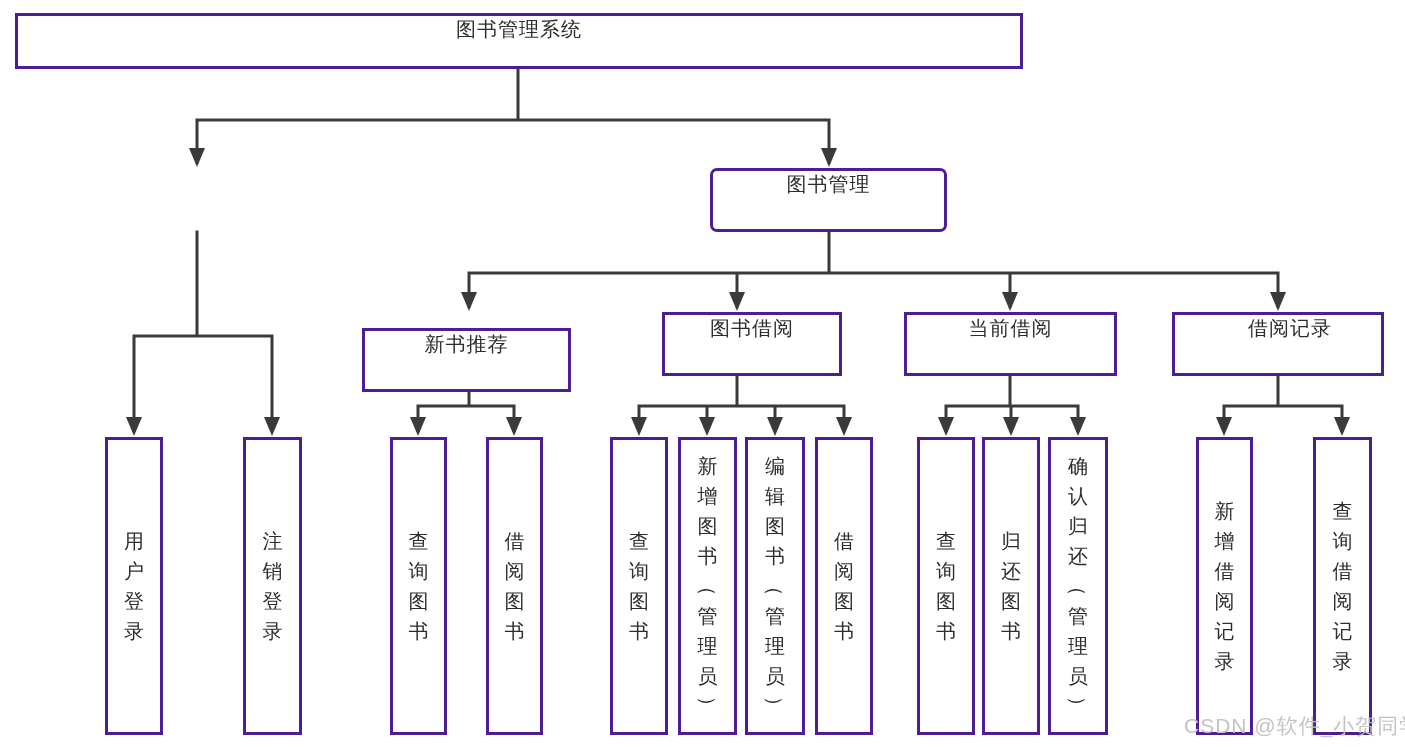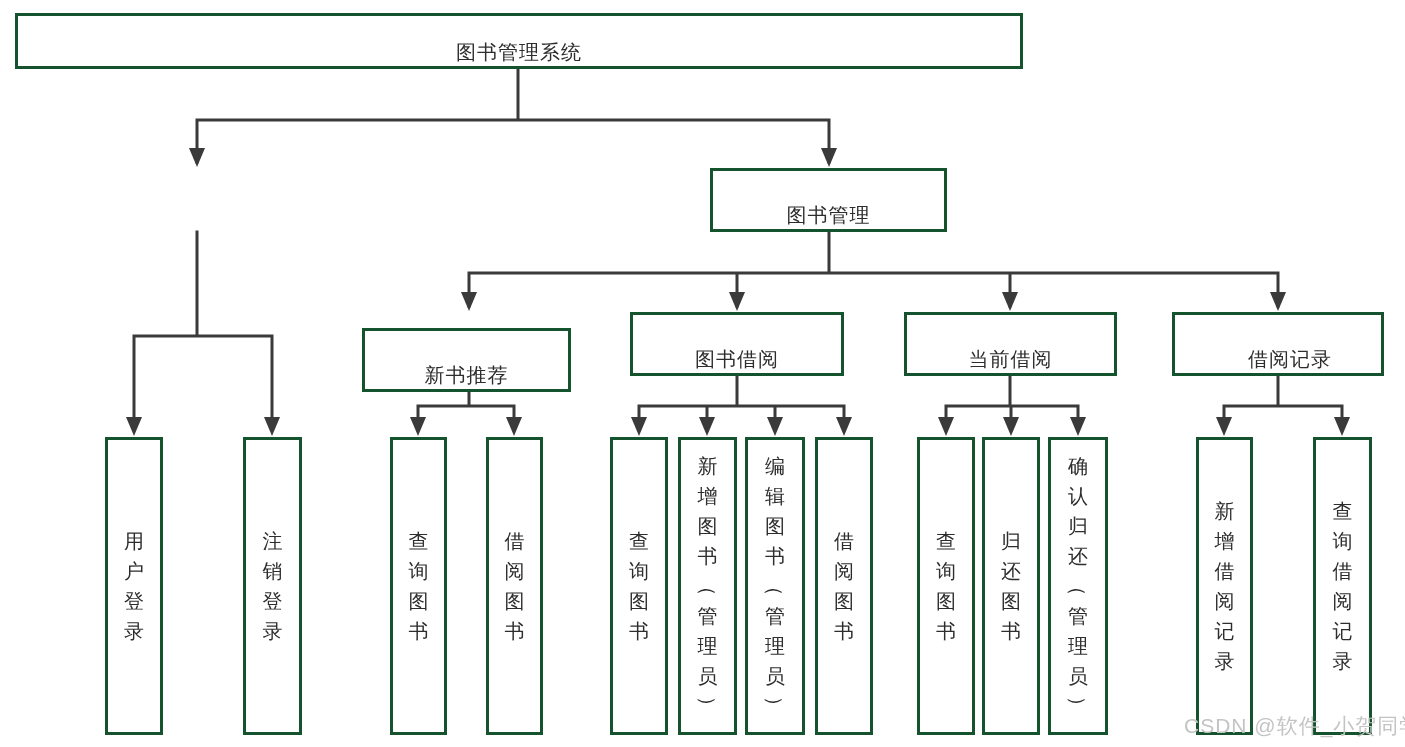--- a/index.html
+++ b/index.html
@@ -22,24 +22,24 @@
   }
   .wires {
     position: absolute;
     left: 0;
     top: 0;
     z-index: 1;
   }
   .node {
     position: absolute;
     box-sizing: border-box;
-    border: 3px solid #14532d;
+    border: 3px solid #4c1d95;
     background: #ffffff;
     display: flex;
-    align-items: flex-end;
+    align-items: flex-start;
     justify-content: center;
     z-index: 2;
   }
   .node .lbl {
     font-size: 20px;
     letter-spacing: 1px;
     white-space: nowrap;
   }
   .vtext {
     display: flex;
@@ -105,28 +105,28 @@
       <polygon points="1070,417 1086,417 1078,436"></polygon>
       <polygon points="1216,417 1232,417 1224,436"></polygon>
       <polygon points="1334,417 1350,417 1342,436"></polygon>
     </g>
   </svg>
 
   <div class="node" style="left:15px; top:13px; width:1008px; height:56px;">
     <span class="lbl">图书管理系统</span>
   </div>
 
-  <div class="node" style="left:710px; top:168px; width:237px; height:64px;">
+  <div class="node" style="left:710px; top:168px; width:237px; height:64px;border-radius:7px;">
     <span class="lbl">图书管理</span>
   </div>
 
   <div class="node" style="left:362px; top:328px; width:209px; height:64px;">
     <span class="lbl">新书推荐</span>
   </div>
-  <div class="node" style="left:630px; top:312px; width:214px; height:64px;font-family:Liberation Mono, monospace;">
+  <div class="node" style="left:662px; top:312px; width:180px; height:64px;font-family:Liberation Mono, monospace;">
     <span class="lbl">图书借阅</span>
   </div>
   <div class="node" style="left:904px; top:312px; width:213px; height:64px;">
     <span class="lbl">当前借阅</span>
   </div>
   <div class="node" style="left:1172px; top:312px; width:212px; height:64px;padding-left:24px;">
     <span class="lbl">借阅记录</span>
   </div>
 
   <div class="node" style="left:105px; top:437px; width:58px; height:298px;">

